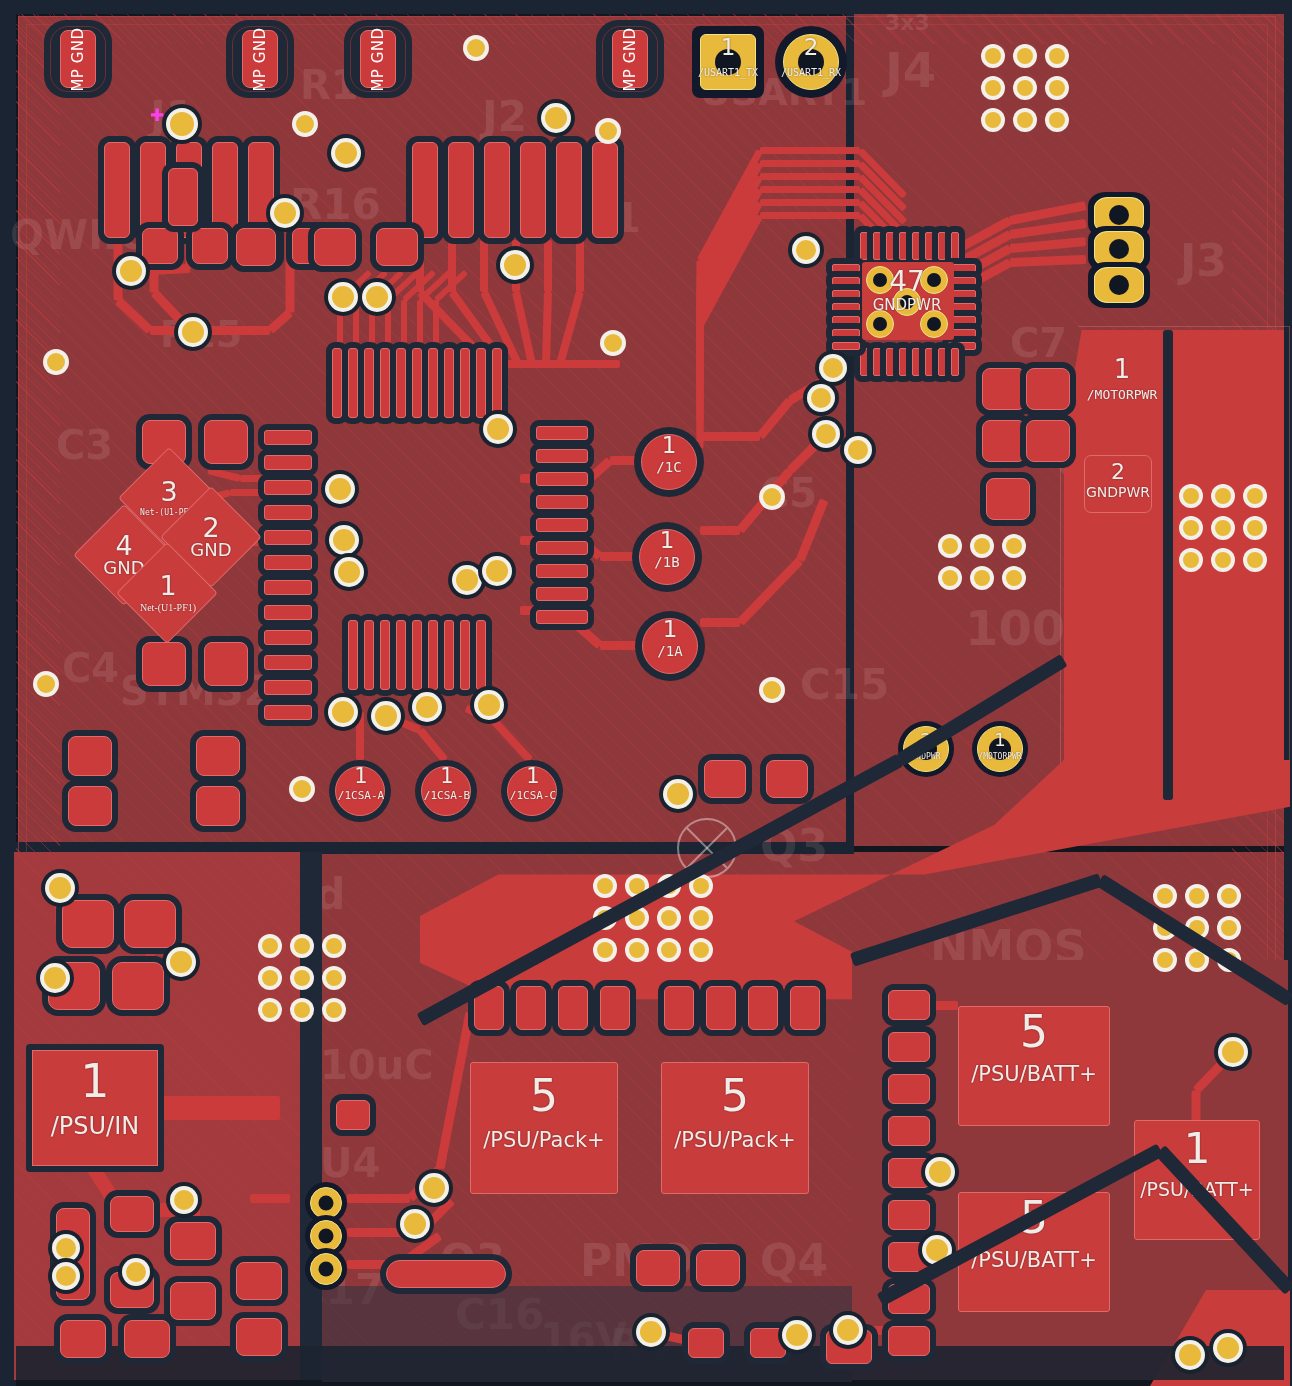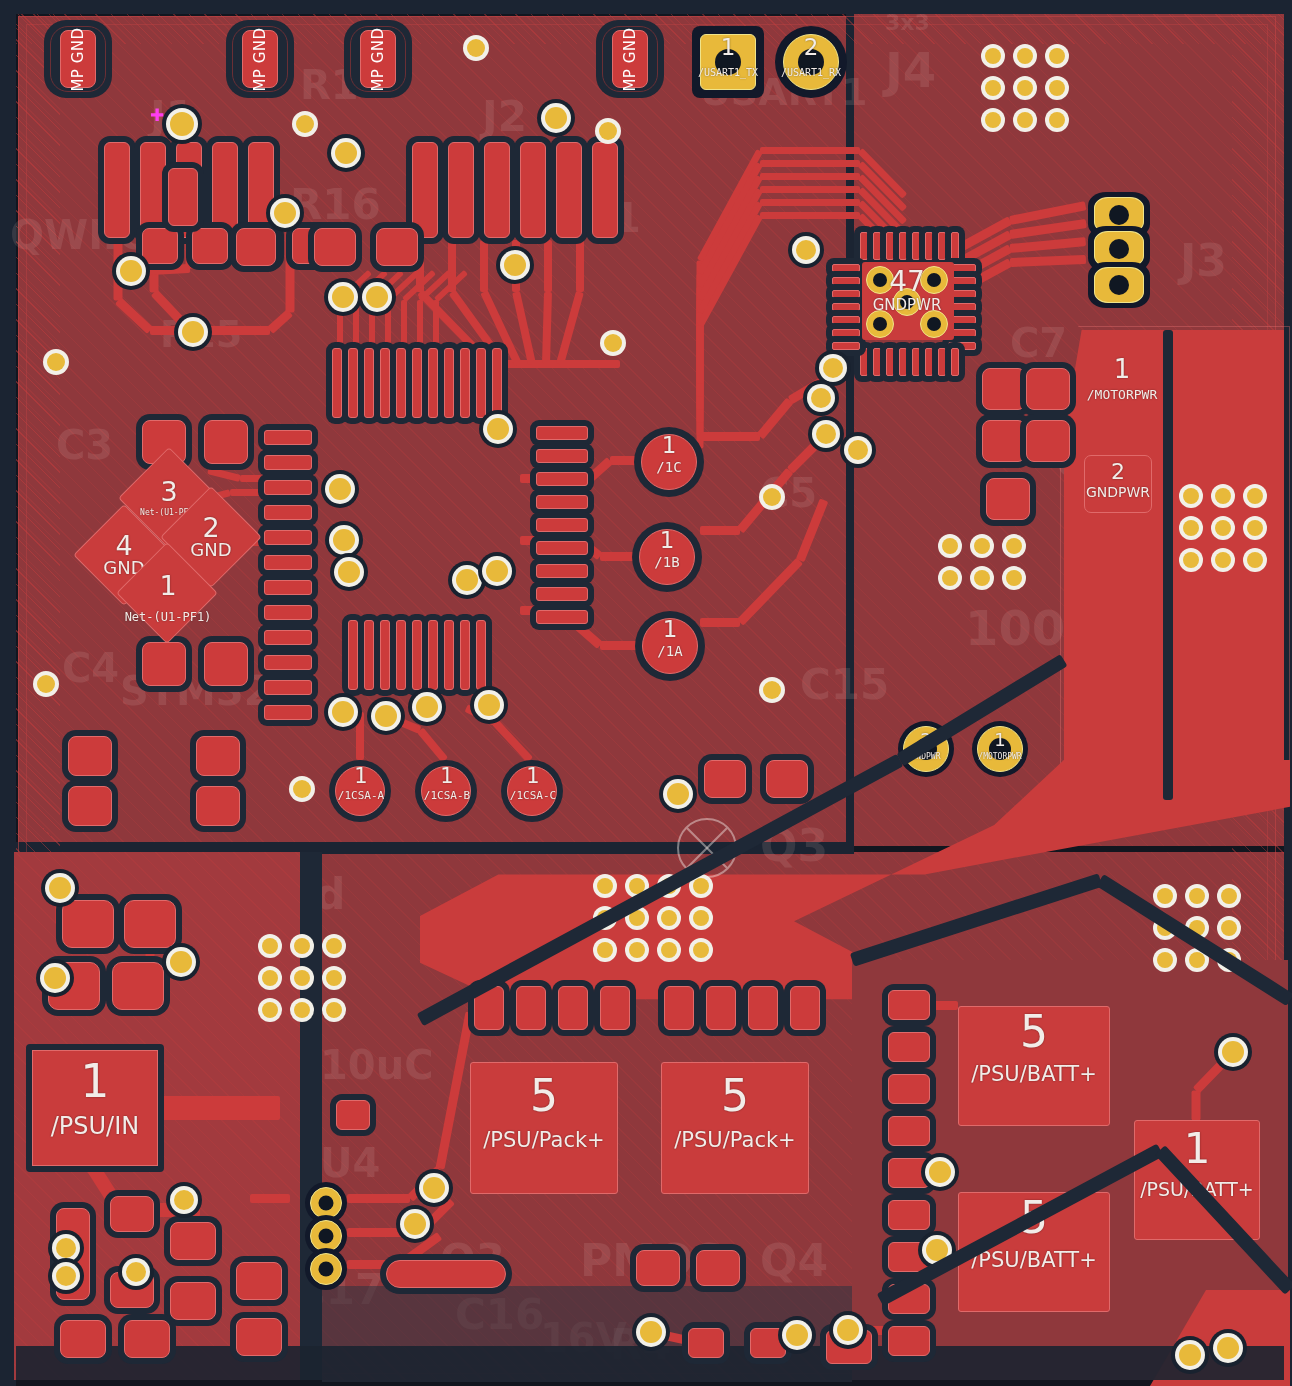--- a/index.html
+++ b/index.html
@@ -120,20 +120,21 @@
       <div class="silk" style="left: 320px; top: 1042px; font-size: 40px;">10uC</div>
       <div class="silk" style="left: 320px; top: 1140px; font-size: 40px;">U4</div>
       <div class="silk" style="left: 295px; top: 1265px; font-size: 42px;">C17</div>
       <div class="silk" style="left: 190px; top: 1190px; font-size: 42px;">R4</div>
       <div class="silk" style="left: 440px; top: 1235px; font-size: 42px;">Q3</div>
       <div class="silk" style="left: 580px; top: 1235px; font-size: 44px;">PMOS</div>
       <div class="silk" style="left: 760px; top: 1235px; font-size: 44px;">Q4</div>
       <div class="silk" style="left: 455px; top: 1290px; font-size: 42px;">C16</div>
       <div class="silk" style="left: 540px; top: 1315px; font-size: 40px;">16V</div>
       <div class="silk" style="left: 610px; top: 1320px; font-size: 42px;">R4</div>
+      <div class="silk" style="left: 930px; top: 920px; font-size: 46px;">NMOS</div>
       <div class="silk" style="left: 1110px; top: 985px; font-size: 44px;">Q1</div>
       <div class="silk" style="left: 1130px; top: 1065px; font-size: 44px;">BATT+</div>
       <div class="silk" style="left: 1190px; top: 1325px; font-size: 44px;">Q2</div>
       <div class="silk" style="left: 30px; top: 1290px; font-size: 40px;">R14</div>
       <div class="silk" style="left: 240px; top: 1240px; font-size: 40px;">R13</div>
       <div class="silk" style="left: 1010px; top: 320px; font-size: 40px;">C7</div>
       <div class="silk" style="left: 540px; top: 195px; font-size: 40px;">SPI1</div>
       <div class="silk" style="left: 1180px; top: 235px; font-size: 44px;">J3</div>
     </div>
 
@@ -791,21 +792,21 @@
 
   <div class="abs" style="left:88px;top:519px;width:72px;height:72px;background:#c93c3c;transform:rotate(45deg);border:1px solid #e06a6a;box-sizing:border-box;border-radius:4px;"></div>
   <div class="netlbl" style="left:76px;top:532px;width:96px;">
     <span class="num" style="font-size:27px;">4</span>
     <span class="nm" style="font-size:18px;margin-top:0px;">GND</span>
   </div>
 
   <div class="abs" style="left:131px;top:557px;width:72px;height:72px;background:#c93c3c;transform:rotate(45deg);border:1px solid #e06a6a;box-sizing:border-box;border-radius:4px;"></div>
   <div class="netlbl mono" style="left:118px;top:572px;width:100px;">
     <span class="num" style="font-size:27px;">1</span>
-    <span class="nm" style="font-size:12px;margin-top:12px;">Net-(U1-PF1)</span>
+    <span class="nm" style="font-size:10px;margin-top:4px;font-family:Liberation Serif, serif;">Net-(U1-PF1)</span>
   </div>
 
   <div class="padhalo round" style="left:634px;top:427px;width:70px;height:70px;"></div>
   <div class="pad round" style="left:641px;top:434px;width:56px;height:56px;"></div>
   <div class="netlbl mono" style="left:626px;top:434px;width:86px;">
     <span class="num" style="font-size:23px;">1</span>
     <span class="nm" style="font-size:14px;margin-top:3px;">/1C</span>
   </div>
 
   <div class="padhalo round" style="left:632px;top:522px;width:70px;height:70px;"></div>

